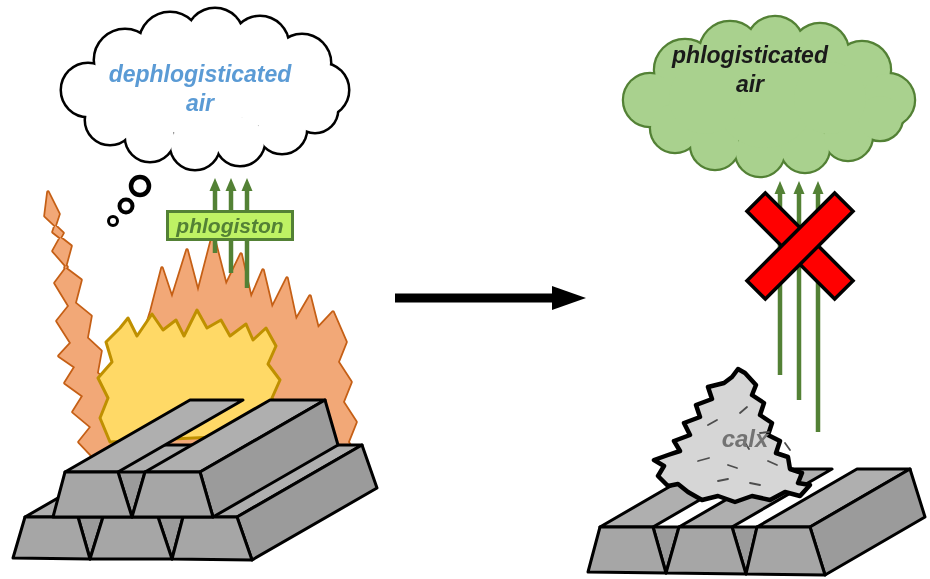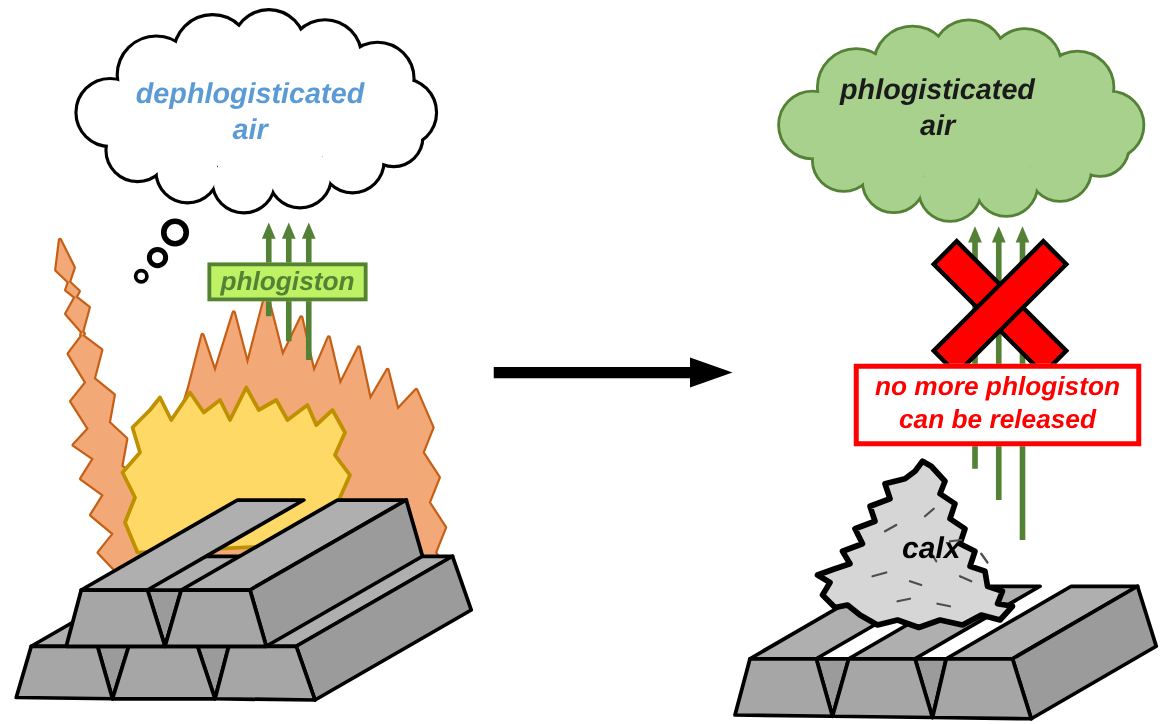--- a/index.html
+++ b/index.html
@@ -53,21 +53,21 @@
     color:var(--green);font-weight:bold;font-style:italic;font-size:21px;line-height:25px;
   }
   #blocked-box{
     position:absolute;left:683px;top:291px;width:222px;height:56px;
     border:4px solid var(--red);background:#fff;text-align:center;
     color:var(--red);font-weight:bold;font-style:italic;font-size:21px;line-height:26px;
     padding-top:2px;
   }
   #calx-label{
     position:absolute;left:700px;top:426px;width:90px;text-align:center;
-    color:#000000;font-weight:bold;font-style:italic;font-size:24px;line-height:26px;
+    color:#737373;font-weight:bold;font-style:italic;font-size:24px;line-height:26px;
   }
 </style>
 </head>
 <body>
 
 <div id="canvas">
 
   <svg class="abs" style="left:50px;top:5px;" width="310" height="230" viewBox="0 0 310 230">
     <defs>
       <g id="cloudL">
@@ -170,21 +170,21 @@
           <circle cx="228" cy="126" r="24"></circle>
         <circle cx="260" cy="108" r="22"></circle>
           <circle cx="145" cy="88" r="50"></circle>
         <circle cx="85" cy="88" r="36"></circle>
           <circle cx="210" cy="88" r="36"></circle>
       </g>
     </defs>
     <use href="#cloudR" class="cloudR-stroke"></use>
     <use href="#cloudR" class="cloudR-fill"></use>
   </svg>
-  <div class="cloud-text right" style="left:625px;top:57px;width:250px;">
+  <div class="cloud-text right" style="left:625px;top:41px;width:250px;">
     <div>phlogisticated</div>
     <div>air</div>
   </div>
 
   <svg class="abs" style="left:770px;top:178px;" width="60" height="265" viewBox="0 0 60 265">
     <line class="green-shaft" x1="10" y1="197" x2="10" y2="13"></line>
     <line class="green-shaft" x1="29" y1="222" x2="29" y2="13"></line>
     <line class="green-shaft" x1="48" y1="254" x2="48" y2="13"></line>
     <polygon class="green-head" points="4.5,16 15.5,16 10,3"></polygon>
     <polygon class="green-head" points="23.5,16 34.5,16 29,3"></polygon>
@@ -193,24 +193,20 @@
 
   <svg class="abs" style="left:748px;top:197px;" width="105" height="100" viewBox="0 0 105 100">
     <g transform="rotate(45 52 49)">
         <rect class="x-bar" x="-10" y="36" width="124" height="26"></rect>
       </g>
     <g transform="rotate(-45 52 49)">
         <rect class="x-bar" x="-10" y="36" width="124" height="26"></rect>
       </g>
   </svg>
 
-  <div id="blocked-box">
-    <div>no more phlogiston</div>
-    <div>can be released</div>
-  </div>
 
   <svg class="abs" style="left:580px;top:425px;" width="350" height="155" viewBox="0 0 350 155">
     <polygon class="face-top" points="20,102 73,102 173,44 120,44"></polygon>
     <polygon class="face-top" points="99,102 152,102 252,44 199,44"></polygon>
     <polygon class="face-top" points="177,102 230,102 330,44 277,44"></polygon>
     <polygon class="face-side" points="245,150 345,92 330,44 230,102"></polygon>
     <polygon class="face-v" points="73,102 86,148 99,102"></polygon>
     <polygon class="face-v" points="152,102 166,149 177,102"></polygon>
     <polygon class="face-front" points="8,147 20,102 73,102 86,148"></polygon>
     <polygon class="face-front" points="86,148 99,102 152,102 166,149"></polygon>

